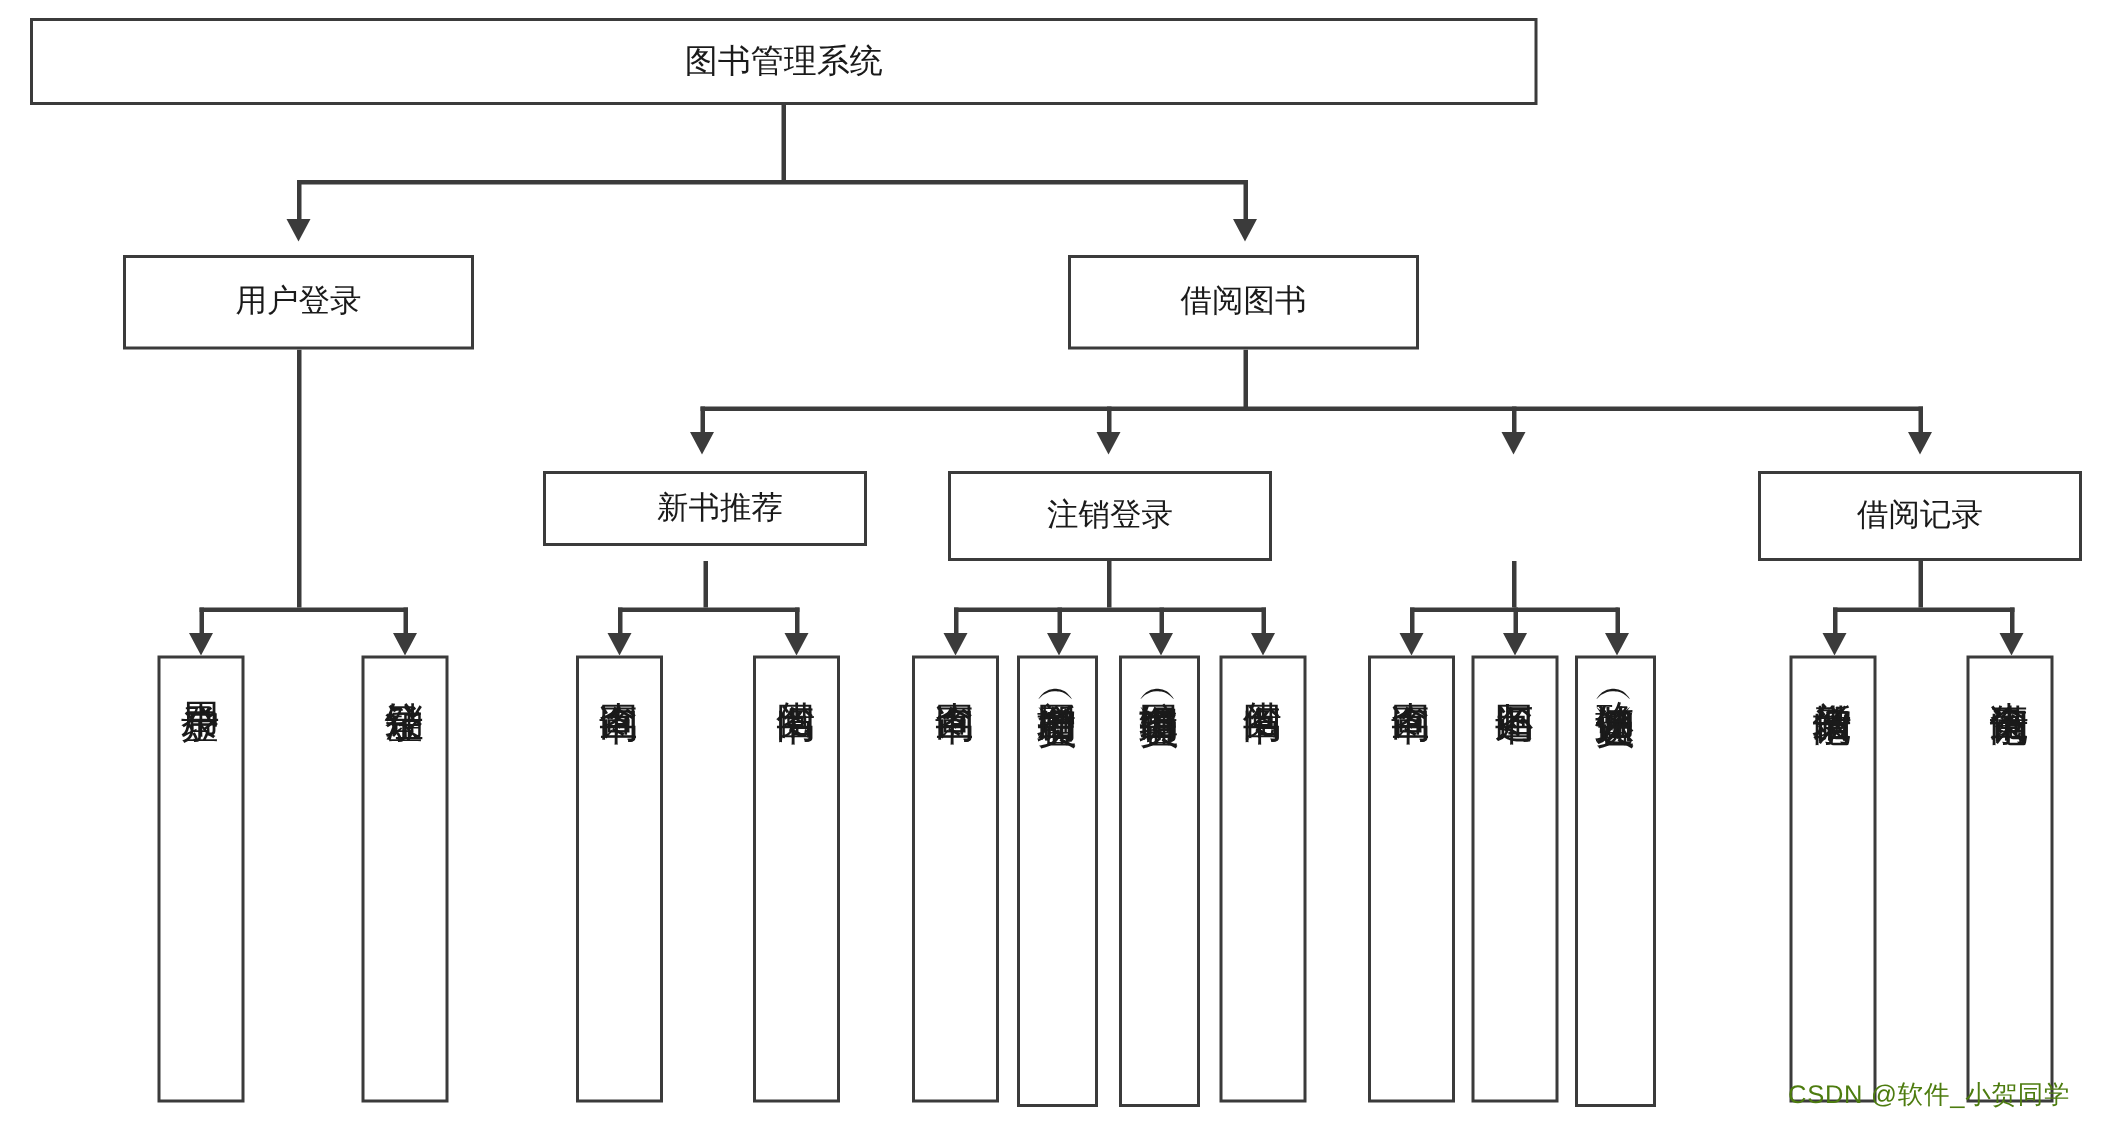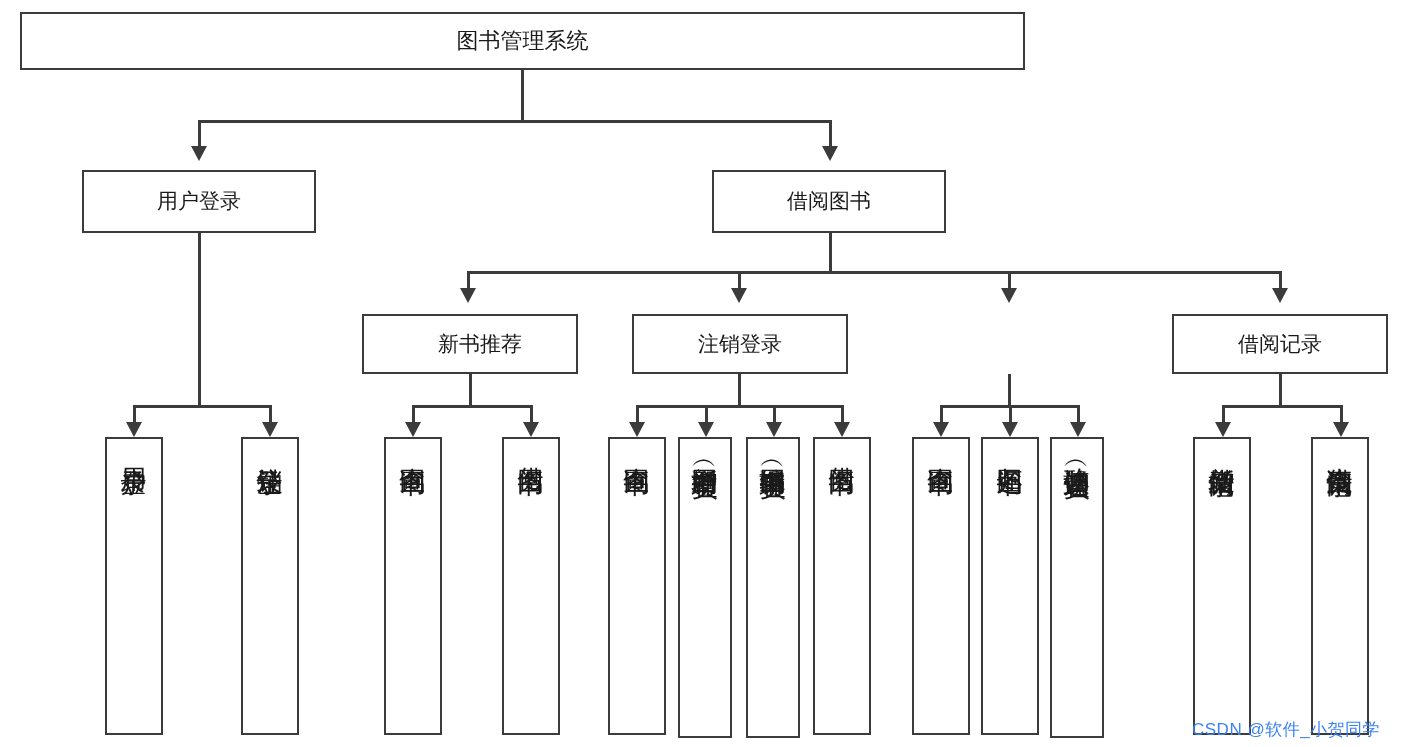--- a/index.html
+++ b/index.html
@@ -59,21 +59,21 @@
     border-left:8px solid transparent;
     border-right:8px solid transparent;
     border-top:15px solid #3b3b3b;
     z-index:2;
   }
 
   
   #watermark{
     position:absolute;
     font-size:17px;
-    color:#3b82f6;
+    color:#4d7c0f;
     white-space:nowrap;
     z-index:5;
     letter-spacing:0.5px;
   }
 </style>
 </head>
 <body>
 
 <div id="diagram">
 
@@ -108,21 +108,21 @@
   <div class="ln h" style="left:467px;top:271px;width:815px;"></div>
   <div class="ln v" style="left:467px;top:271px;height:17px;"></div>
   <div class="arrow" style="left:460px;top:288px;"></div>
   <div class="ln v" style="left:738px;top:271px;height:17px;"></div>
   <div class="arrow" style="left:731px;top:288px;"></div>
   <div class="ln v" style="left:1008px;top:271px;height:17px;"></div>
   <div class="arrow" style="left:1001px;top:288px;"></div>
   <div class="ln v" style="left:1279px;top:271px;height:17px;"></div>
   <div class="arrow" style="left:1272px;top:288px;"></div>
 
-  <div class="node h-node" style="left:362px;top:314px;width:216px;height:60px;padding-left:20px;">
+  <div class="node h-node" style="left:362px;top:314px;width:216px;height:50px;padding-left:20px;">
     <span class="lbl">新书推荐</span>
   </div>
   <div class="node h-node" style="left:632px;top:314px;width:216px;height:60px;">
     <span class="lbl">注销登录</span>
   </div>
   <div class="node h-node" style="left:1172px;top:314px;width:216px;height:60px;">
     <span class="lbl">借阅记录</span>
   </div>
 
   <div class="ln v" style="left:469px;top:374px;height:31px;"></div>

